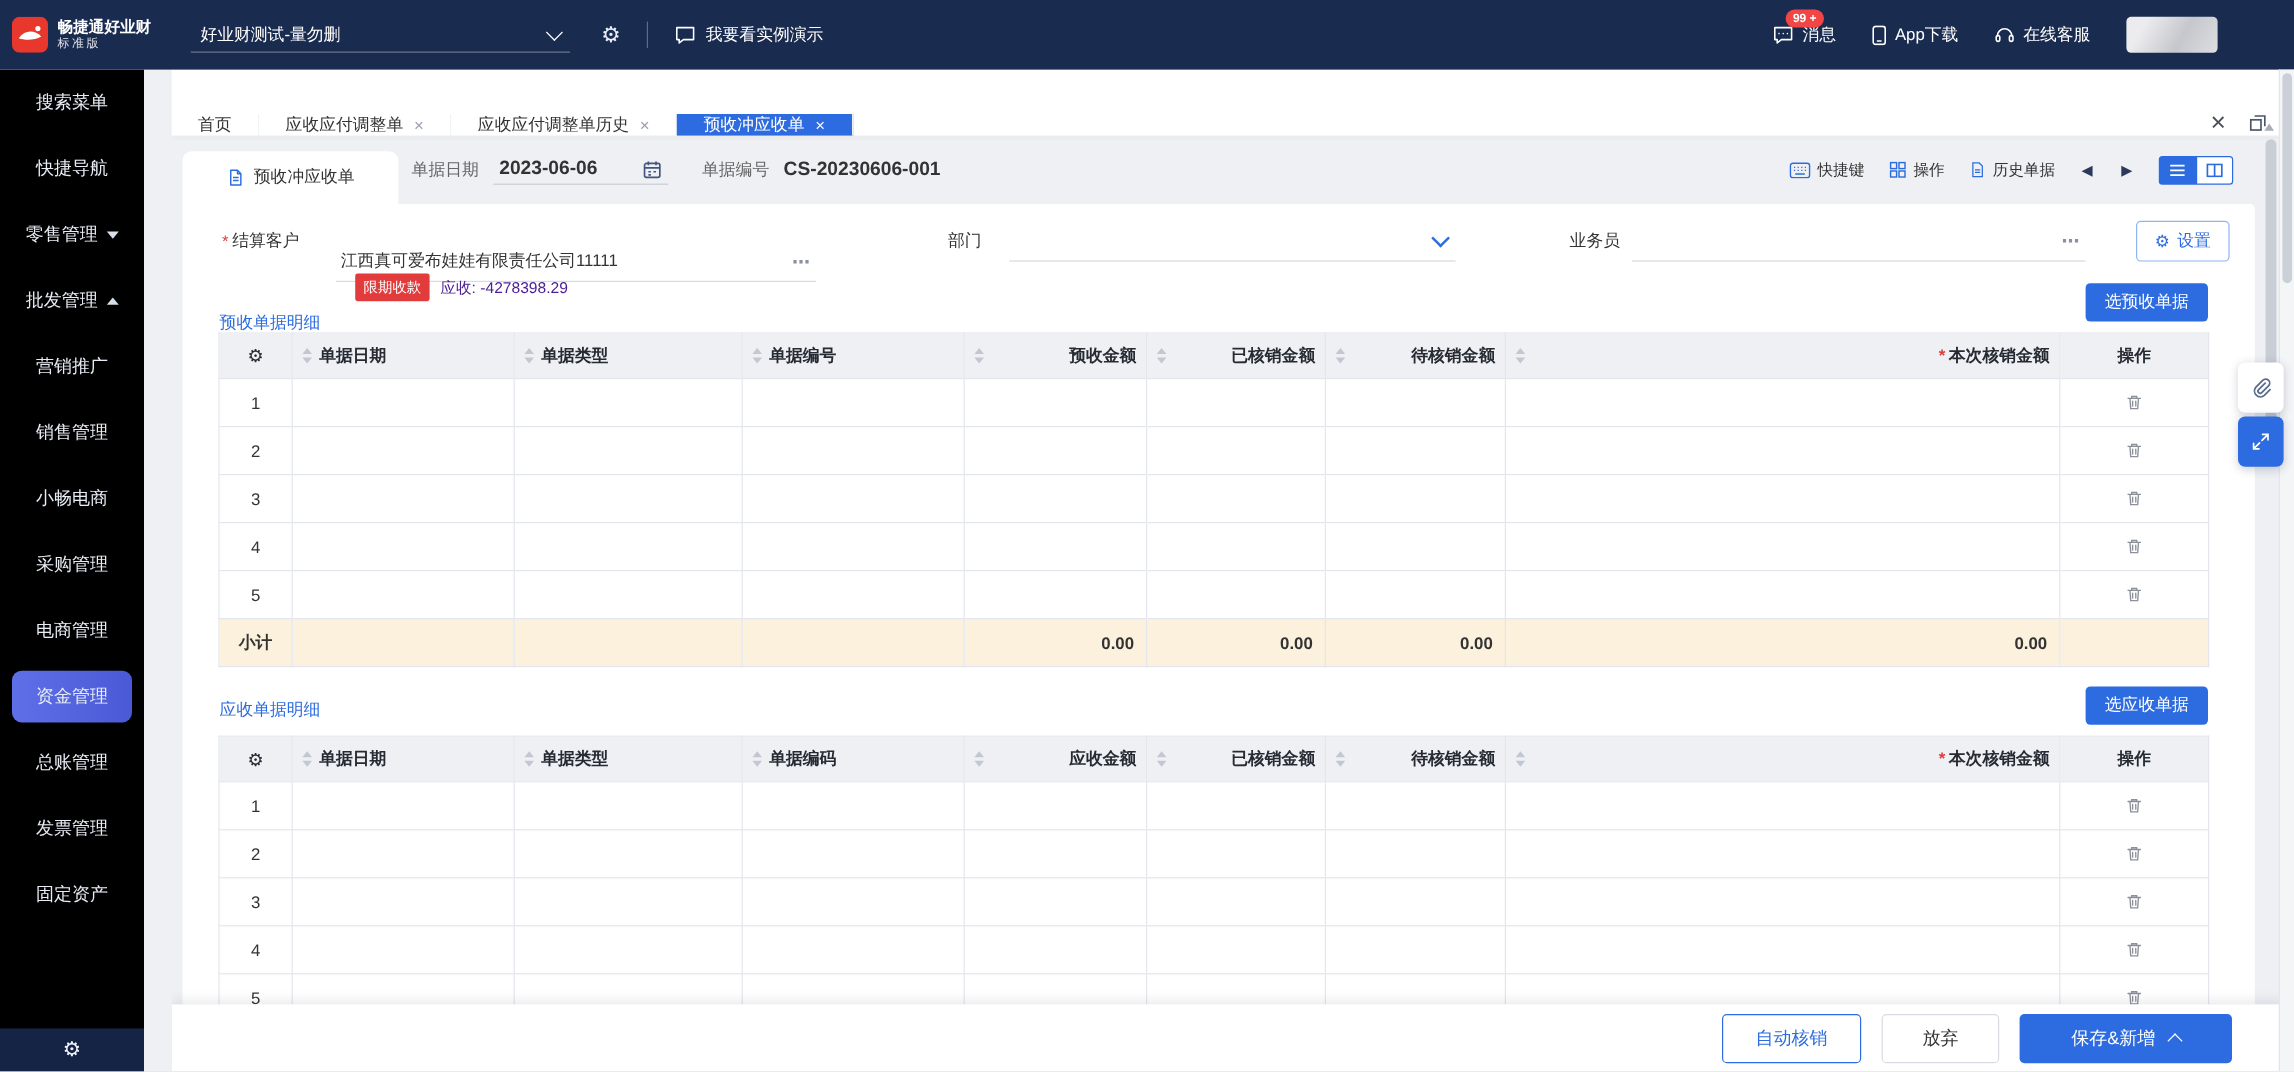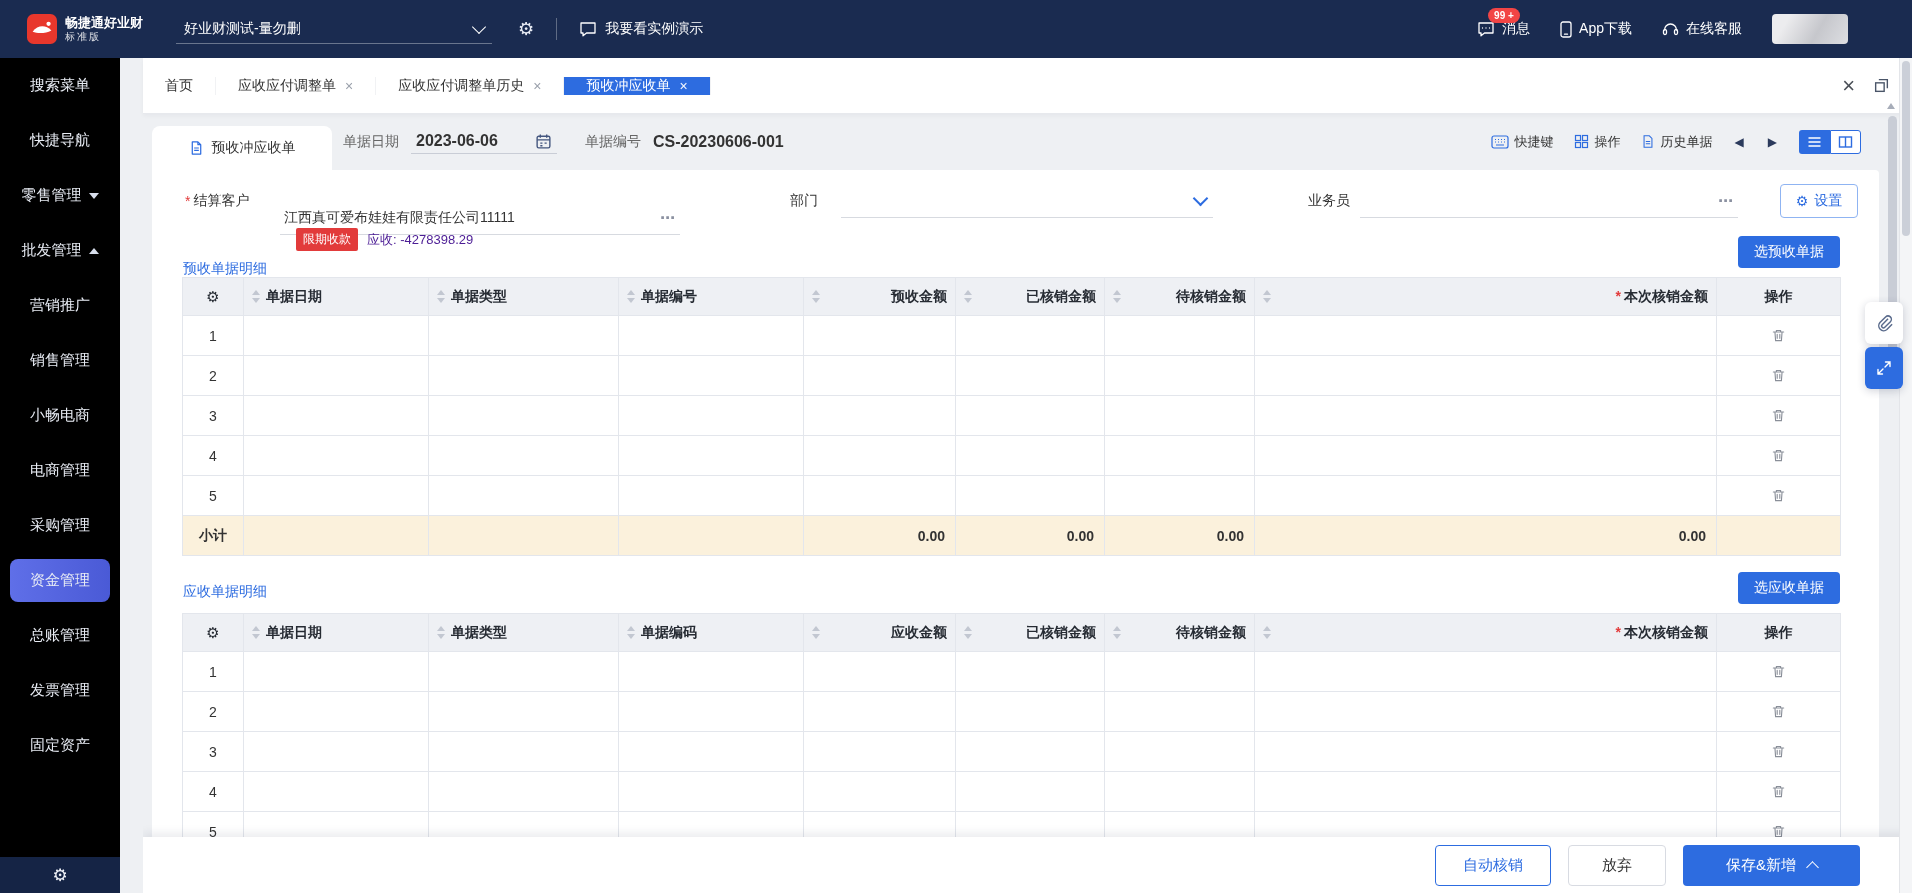--- a/index.html
+++ b/index.html
@@ -1,20 +1,20 @@
 <!DOCTYPE html>
 <html><head>
 <meta charset="utf-8">
 <style>
   html,body{margin:0;padding:0;background:#dfe2e8;}
   .app{position:relative;width:1912px;height:893px;overflow:hidden;background:#EEF0F3;
        font-family:"Liberation Sans","DejaVu Sans",sans-serif;-webkit-font-smoothing:antialiased;}
   
   .topbar{position:absolute;top:0;left:0;right:0;height:58px;background:#1A2B50;display:flex;align-items:center;color:#fff;z-index:8;}
-  .logo{width:143px;height:100%;display:flex;align-items:center;gap:8px;padding-left:10px;box-sizing:border-box;flex:none;margin-left:17px;}
+  .logo{width:143px;height:100%;display:flex;align-items:center;gap:8px;padding-left:10px;box-sizing:border-box;flex:none;}
   .logo-txt{display:flex;flex-direction:column;line-height:1.2;}
   .logo-title{font-size:13px;font-weight:bold;}
   .logo-sub{font-size:10px;opacity:.85;letter-spacing:2px;}
   .acct{display:flex;align-items:center;width:300px;margin-left:16px;padding:5px 8px;border-bottom:1px solid rgba(255,255,255,.35);font-size:14px;cursor:pointer;}
   .acct .chev{margin-left:auto;width:9px;height:9px;border-right:1.6px solid #fff;border-bottom:1.6px solid #fff;transform:rotate(45deg);margin-bottom:4px;}
   .tb-gear{margin-left:26px;font-size:18px;color:#E9EDF6;cursor:pointer;}
   .tb-div{width:1px;height:22px;background:rgba(255,255,255,.3);margin:0 22px;}
   .tb-demo{display:flex;align-items:center;gap:8px;font-size:14px;cursor:pointer;}
   .tb-right{margin-left:auto;margin-right:64px;display:flex;align-items:center;gap:30px;font-size:14px;}
   .tb-item{display:flex;align-items:center;gap:7px;position:relative;cursor:pointer;}
@@ -24,21 +24,21 @@
   .ic path,.ic rect,.ic circle{fill:none;stroke:#fff;stroke-width:1.3;stroke-linecap:round;stroke-linejoin:round;}
   
   .sidebar{position:absolute;top:58px;left:0;width:120px;bottom:0;background:#000000;color:#E8ECF4;z-index:7;}
   .sb-item{height:55px;display:flex;align-items:center;justify-content:center;font-size:15px;gap:7px;position:relative;cursor:pointer;}
   .sb-item .pill{position:absolute;left:10px;right:10px;top:6px;bottom:6px;border-radius:8px;background:linear-gradient(90deg,#5F6FE8,#4A5AD6);}
   .sb-item span{position:relative;z-index:1;}
   .caret-dn{width:0;height:0;border-left:5px solid transparent;border-right:5px solid transparent;border-top:6px solid #D8DEEC;position:relative;z-index:1;}
   .caret-up{width:0;height:0;border-left:5px solid transparent;border-right:5px solid transparent;border-bottom:6px solid #D8DEEC;position:relative;z-index:1;}
   .sb-footer{position:absolute;bottom:0;left:0;right:0;height:36px;background:#152445;display:flex;align-items:center;justify-content:center;font-size:17px;color:#F0F3F9;cursor:pointer;}
   
-  .tabbar{position:absolute;top:58px;left:143px;right:0;height:55px;background:#fff;display:flex;align-items:center;border-bottom:1px solid #E7E9ED;box-shadow:0 2px 4px rgba(20,30,60,.04);z-index:5;}
+  .tabbar{position:absolute;top:58px;left:143px;right:0;height:55px;background:#fff;display:flex;align-items:flex-end;border-bottom:1px solid #E7E9ED;box-shadow:0 2px 4px rgba(20,30,60,.04);z-index:5;}
   .tab{display:flex;align-items:center;gap:9px;padding:0 22px;font-size:14px;color:#333;border-right:1px solid #F1F2F4;cursor:pointer;white-space:nowrap;}
   .tab .x{color:#9AA0AB;font-size:14px;}
   .tab.active{background:#2D6CE0;color:#fff;}
   .tab.active .x{color:rgba(255,255,255,.95);}
   .tabbar-right{margin-left:auto;display:flex;align-items:center;gap:18px;padding-right:22px;}
   .tb-close{font-size:22px;color:#4A4F57;cursor:pointer;line-height:1;}
   .restore-ic path,.restore-ic rect{fill:none;stroke:#4A5568;stroke-width:1.3;}
   
   .content{position:absolute;top:113px;left:143px;right:0;bottom:0;background:#EEF0F3;overflow:hidden;}
   .doc-strip{position:absolute;top:0;left:0;right:0;height:57px;}
@@ -182,24 +182,24 @@
     <div class="sb-item">
         <span>营销推广</span>
       </div>
     <div class="sb-item">
         <span>销售管理</span>
       </div>
     <div class="sb-item">
         <span>小畅电商</span>
       </div>
     <div class="sb-item">
+        <span>采购管理</span>
+      </div>
+    <div class="sb-item">
         <span>电商管理</span>
-      </div>
-    <div class="sb-item">
-        <span>采购管理</span>
       </div>
     <div class="sb-item active">
         <i class="pill"></i>
         <span>资金管理</span>
       </div>
     <div class="sb-item">
         <span>总账管理</span>
       </div>
     <div class="sb-item">
         <span>发票管理</span>

